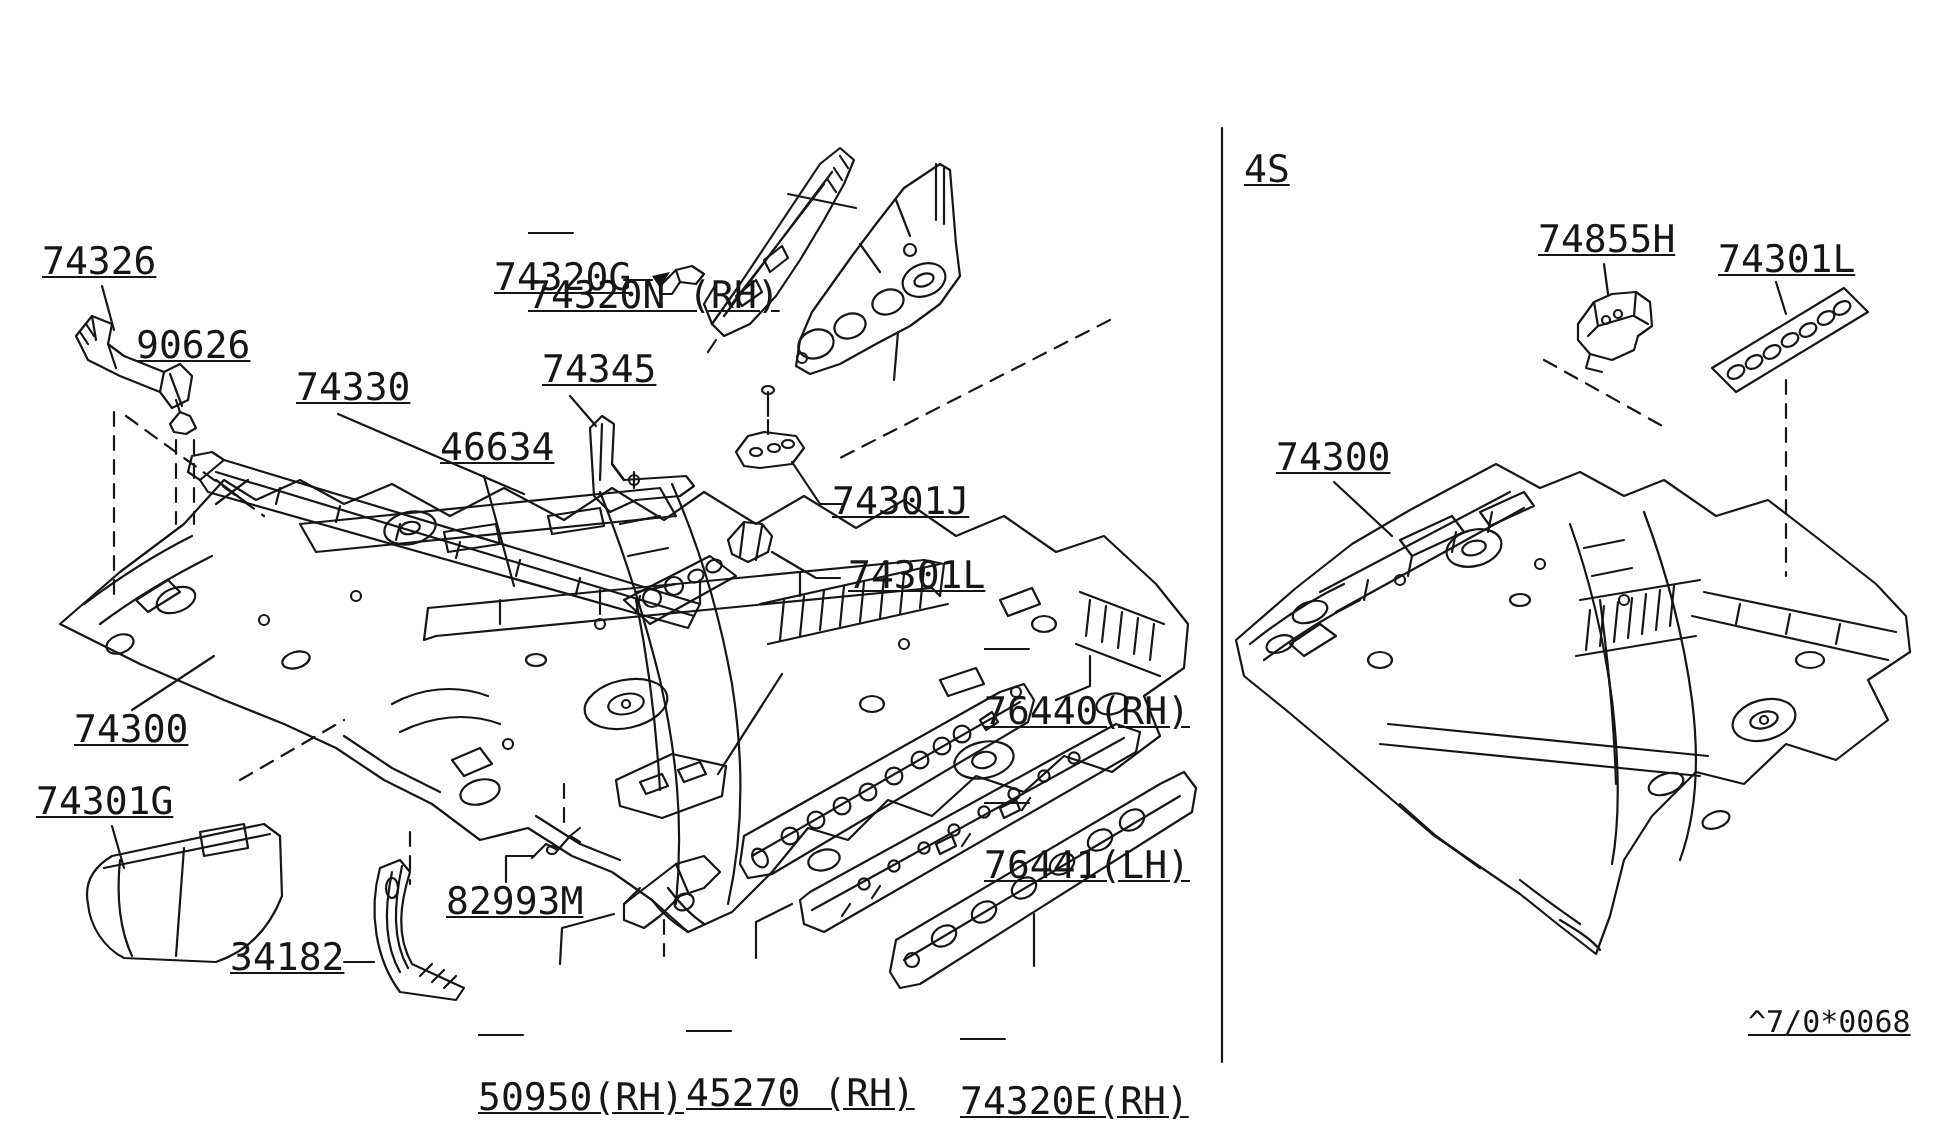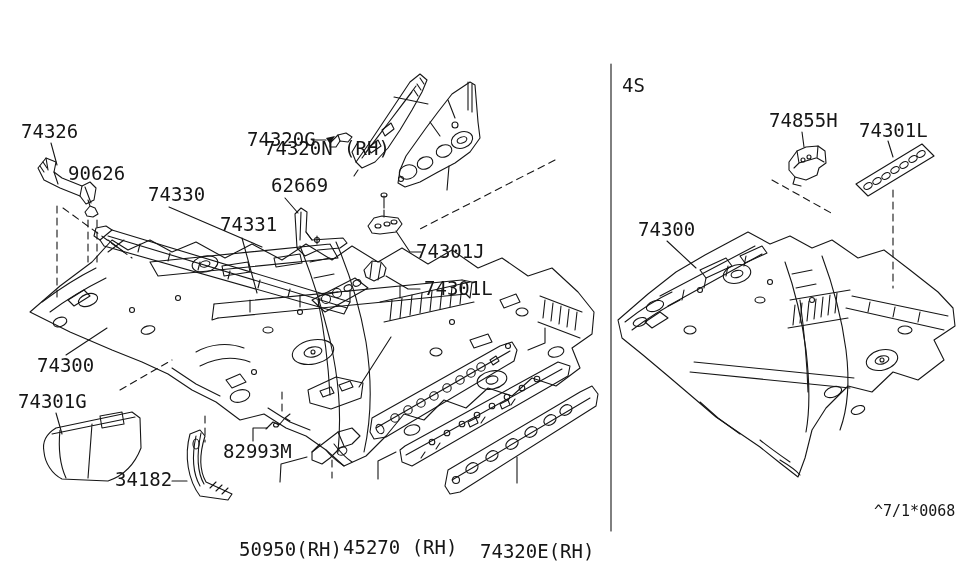--- a/index.html
+++ b/index.html
@@ -1,19 +1,19 @@
 <!DOCTYPE html>
 <html><head>
 <meta charset="utf-8">
 <style>
   html,body{margin:0;padding:0;background:#ffffff;}
   #stage{position:relative;width:975px;height:566px;background:#ffffff;overflow:hidden;
          font-family:"DejaVu Sans Mono", monospace;color:#161616;}
   #art{position:absolute;left:0;top:0;}
-  .co{position:absolute;font-size:19px;line-height:19px;white-space:pre;color:#161616;}
+  .co{position:absolute;font-size:19px;line-height:19px;white-space:pre;color:#161616;text-decoration:underline;}
   .co .ln{display:block;margin-top:20px;}
   .small{font-size:15px;line-height:15px;}
 </style>
 </head>
 <body>
 
 <div id="stage">
 
 <svg id="art" width="975" height="566" viewBox="0 0 975 566" stroke="#161616" fill="none" stroke-width="1.1" stroke-linecap="round" stroke-linejoin="round">
 
@@ -331,24 +331,28 @@
   </g>
 </svg>
 
 <div class="co" style="left:264px;top:81px">
   <span class="ln">74320N (RH)</span>
 </div>
 <div class="co" style="left:247px;top:130px">74320G</div>
 <div class="co" style="left:21px;top:122px">74326</div>
 <div class="co" style="left:68px;top:164px">90626</div>
 <div class="co" style="left:148px;top:185px">74330</div>
-<div class="co" style="left:271px;top:176px">62669</div>
-<div class="co" style="left:220px;top:215px">74331</div>
+<div class="co" style="left:271px;top:176px">74345</div>
+<div class="co" style="left:220px;top:215px">46634</div>
 <div class="co" style="left:416px;top:242px">74301J</div>
 <div class="co" style="left:424px;top:279px">74301L</div>
+<div class="co" style="left:492px;top:289px">
+  <span class="ln">76440(RH)</span>
+  <span class="ln">76441(LH)</span>
+</div>
 <div class="co" style="left:37px;top:356px">74300</div>
 <div class="co" style="left:18px;top:392px">74301G</div>
 <div class="co" style="left:223px;top:442px">82993M</div>
 <div class="co" style="left:115px;top:470px">34182</div>
 <div class="co" style="left:239px;top:482px">
   <span class="ln">50950(RH)</span>
   
 </div>
 <div class="co" style="left:343px;top:480px">
   <span class="ln">45270 (RH)</span>
@@ -357,15 +361,15 @@
 <div class="co" style="left:480px;top:484px">
   <span class="ln">74320E(RH)</span>
   
 </div>
 
 <div class="co" style="left:622px;top:76px">4S</div>
 <div class="co" style="left:769px;top:111px">74855H</div>
 <div class="co" style="left:859px;top:121px">74301L</div>
 <div class="co" style="left:638px;top:220px">74300</div>
 
-<div class="co small" style="left:874px;top:504px">^7/1*0068</div>
+<div class="co small" style="left:874px;top:504px">^7/0*0068</div>
 
 </div>
 
 </body></html>

